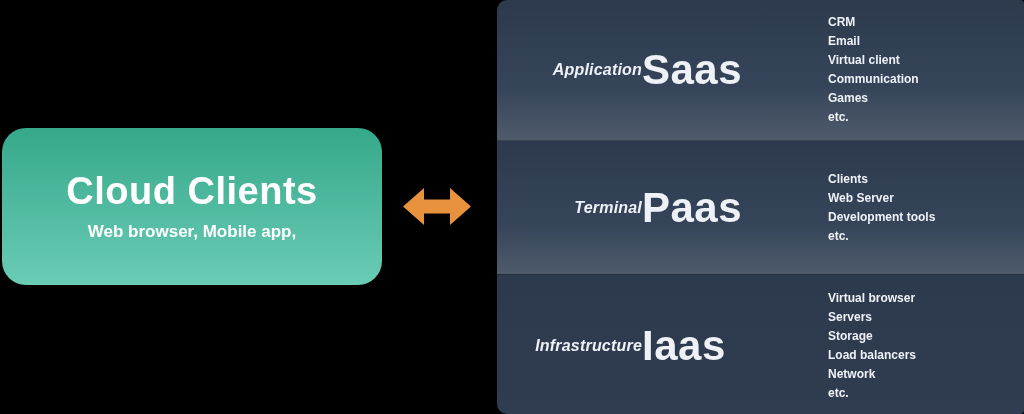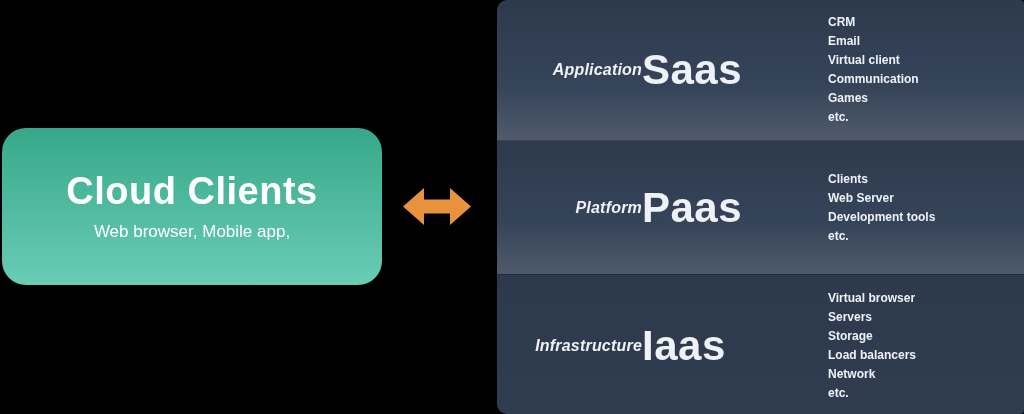--- a/index.html
+++ b/index.html
@@ -34,21 +34,21 @@
   }
   .client-title {
     font-size: 38px;
     font-weight: 600;
     line-height: 1.1;
     letter-spacing: 0.5px;
   }
   .client-subtitle {
     margin-top: 9px;
     font-size: 17px;
-    font-weight: 400;
+    font-weight: 700;
     line-height: 21px;
   }
 
   
   .arrow-wrap {
     position: absolute;
     left: 403px;
     top: 186px;
     width: 68px;
     height: 41px;
@@ -131,21 +131,21 @@
         <div>CRM</div>
         <div>Email</div>
         <div>Virtual client</div>
         <div>Communication</div>
         <div>Games</div>
         <div>etc.</div>
       </div>
     </div>
 
     <div class="stack-row row-1">
-      <div class="row-label">Platform</div>
+      <div class="row-label">Terminal</div>
       <div class="row-acronym">Paas</div>
       <div class="row-items">
         <div>Clients</div>
         <div>Web Server</div>
         <div>Development tools</div>
         <div>etc.</div>
       </div>
     </div>
 
     <div class="stack-row row-2">

